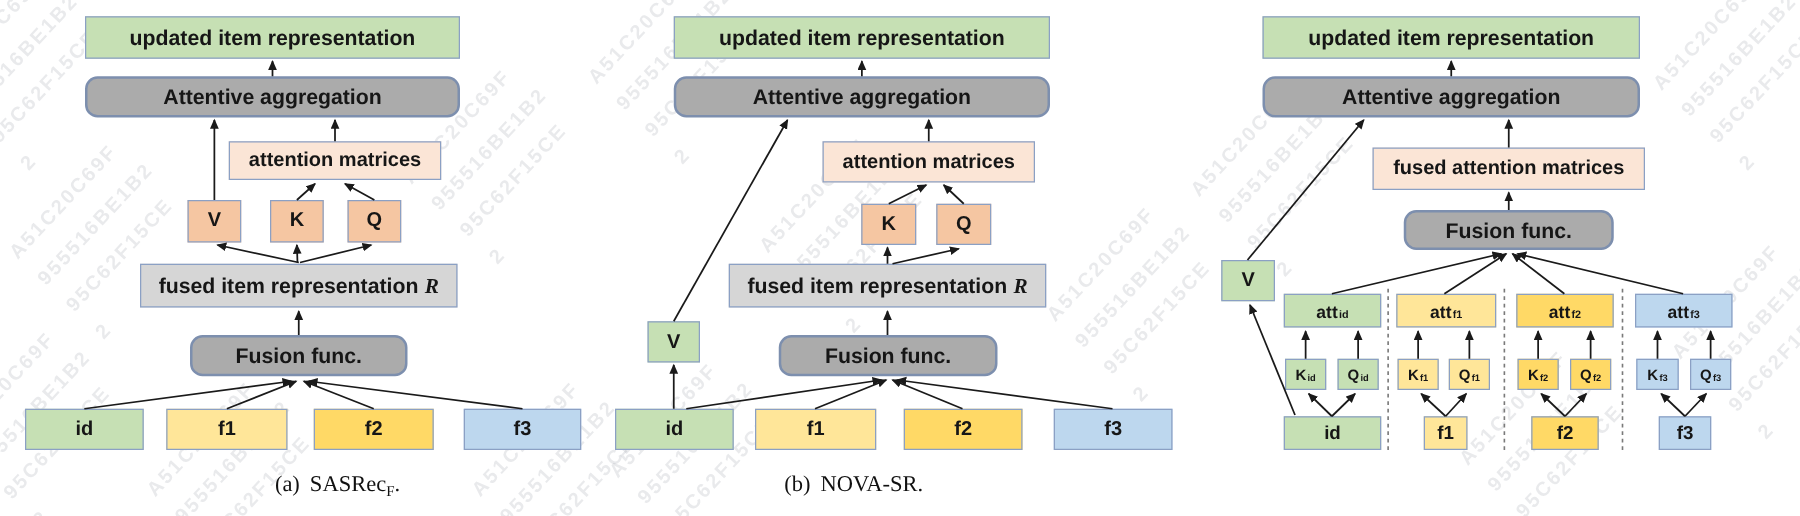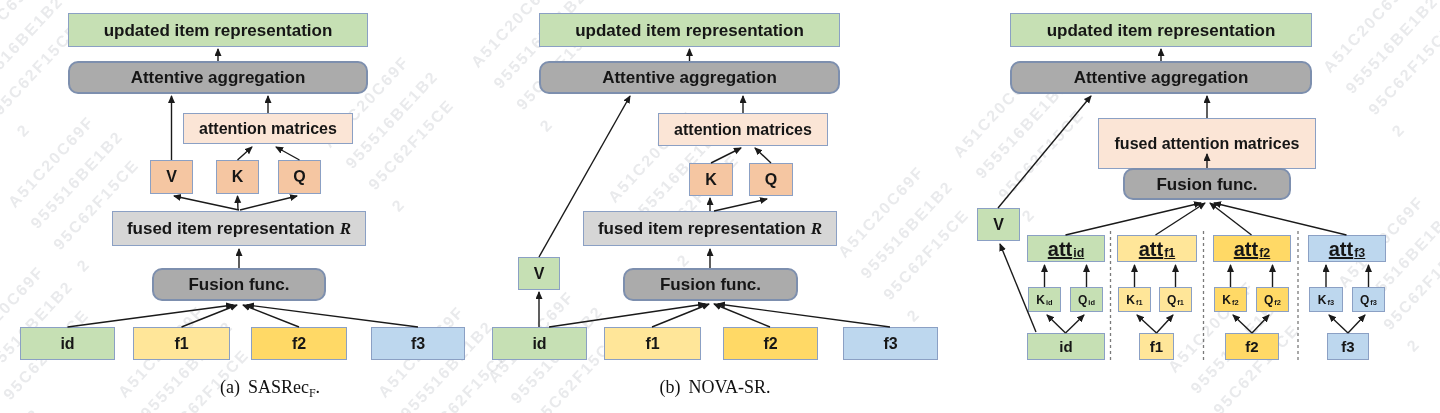--- a/index.html
+++ b/index.html
@@ -27,21 +27,21 @@
   .green{background:#c6e0b4;}
   .peach{background:#fbe5d6;}
   .orange{background:#f5c6a2;}
   .lgray{background:#d6d6d6;}
   .lyellow{background:#ffe699;}
   .yellow{background:#ffd966;}
   .blue{background:#bdd7ee;}
   .fs17{font-size:17px;}
   .fs16{font-size:16px;}
   .fs15{font-size:15px;}
-  .fs14{font-size:20px;text-decoration:underline;}
+  .fs14{font-size:14px;}
   .fs12{font-size:12px;}
   .bsub{font-size:0.62em;position:relative;top:0.38em;margin-left:1px;}
   .math{font-family:"Liberation Serif",serif;font-style:italic;margin-left:5px;}
   
   #arrows{position:absolute;left:0;top:0;z-index:3;pointer-events:none;}
   
   .caption{
     position:absolute;z-index:2;text-align:center;
     font-family:"Liberation Serif",serif;font-size:18px;color:#111111;
   }
@@ -137,27 +137,27 @@
   <div class="box lgray fs17" style="left:583px;top:211px;width:254px;height:35px">
     <span>fused item representation</span>
       <span class="math">R</span>
   </div>
   <div class="box round fs17" style="left:623px;top:268px;width:175px;height:33px">Fusion func.</div>
   <div class="box green fs16" style="left:518px;top:257px;width:42px;height:33px">V</div>
   <div class="box green fs16" style="left:492px;top:327px;width:95px;height:33px">id</div>
   <div class="box lyellow fs16" style="left:604px;top:327px;width:97px;height:33px">f1</div>
   <div class="box yellow fs16" style="left:723px;top:327px;width:95px;height:33px">f2</div>
   <div class="box blue fs16" style="left:843px;top:327px;width:95px;height:33px">f3</div>
-  <div class="caption" style="left:600px;top:377px;width:230px">
+  <div class="caption" style="left:568px;top:377px;width:230px">
     <span class="idx">(b)</span><span>NOVA-SR</span><span class="cap-sub"></span><span>.</span>
   </div>
 
   <div class="box green fs17" style="left:1010px;top:13px;width:302px;height:34px">updated item representation</div>
   <div class="box round fs17" style="left:1010px;top:61px;width:302px;height:33px">Attentive aggregation</div>
-  <div class="box peach fs16" style="left:1098px;top:118px;width:218px;height:51px">fused attention matrices</div>
+  <div class="box peach fs16" style="left:1098px;top:118px;width:218px;height:34px">fused attention matrices</div>
   <div class="box round fs17" style="left:1123px;top:168px;width:168px;height:32px">Fusion func.</div>
   <div class="box green fs16" style="left:977px;top:208px;width:43px;height:33px">V</div>
 
   <div class="box green fs14" style="left:1027px;top:235px;width:78px;height:27px">
     <span>att</span>
       <span class="bsub">id</span>
   </div>
   <div class="box green fs12" style="left:1028px;top:287px;width:33px;height:25px">
     <span>K</span>
       <span class="bsub">id</span>

